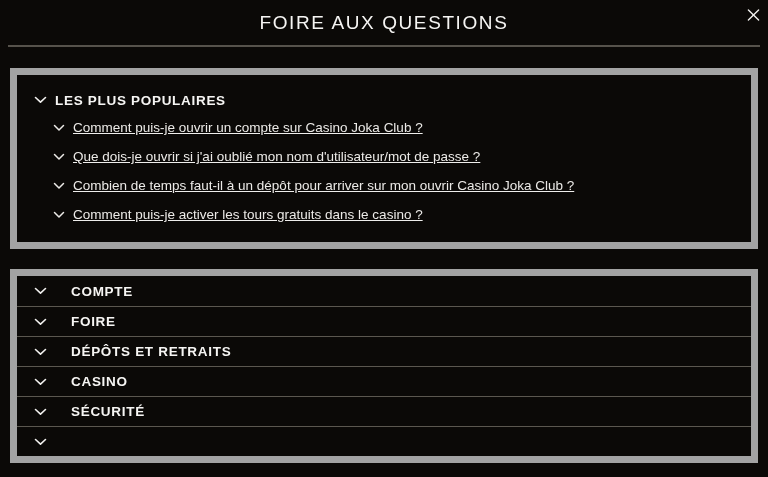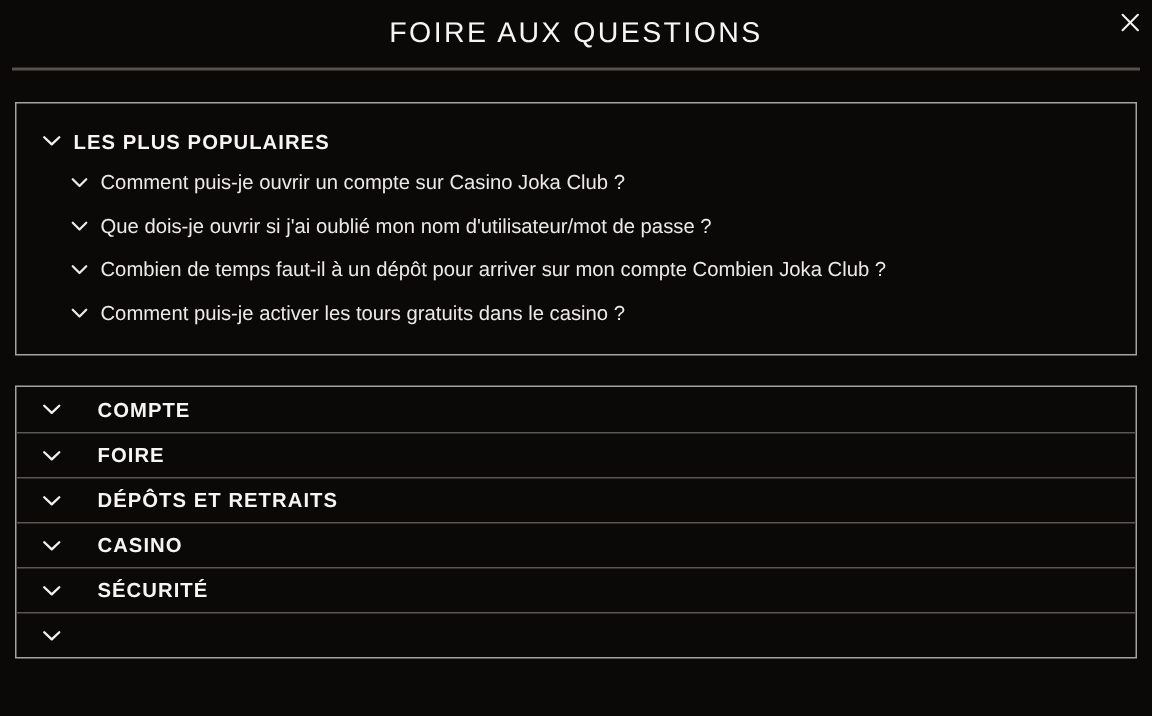--- a/index.html
+++ b/index.html
@@ -42,21 +42,21 @@
     padding: 0;
   }
   .header-divider {
     height: 2px;
     background: #56524b;
     margin: 0 8px;
   }
 
   
   .gold-box {
-    border: 1px solid #a3a3a3;
+    border: 7px solid #a3a3a3;
     margin: 0 10px;
   }
   .box-popular {
     margin-top: 21px;
     padding: 12px 0 13px 0;
   }
 
   
   .section-header-row {
     display: flex;
@@ -71,20 +71,21 @@
     letter-spacing: 0.7px;
     color: #f6f5f3;
     margin-left: 8px;
   }
   .question-row {
     display: flex;
     align-items: center;
     height: 29px;
     padding-left: 35px;
     cursor: pointer;
+    text-decoration: underline;
   }
   .question-label {
     font-size: 13.5px;
     font-weight: 400;
     color: #eceae7;
     margin-left: 8px;
   }
 
   
   .box-categories {
@@ -164,21 +165,21 @@
       </span>
       <span class="question-label">Que dois-je ouvrir si j'ai oublié mon nom d'utilisateur/mot de passe ?</span>
     </div>
 
     <div class="question-row">
       <span class="chev">
         <svg width="12" height="8" viewBox="0 0 12 8">
             <polyline points="1.5,1.5 6,6 10.5,1.5" fill="none" stroke="#eceae7" stroke-width="1.5" stroke-linecap="round" stroke-linejoin="round"></polyline>
           </svg>
       </span>
-      <span class="question-label">Combien de temps faut-il à un dépôt pour arriver sur mon compte Combien Joka Club ?</span>
+      <span class="question-label">Combien de temps faut-il à un dépôt pour arriver sur mon ouvrir Casino Joka Club ?</span>
     </div>
 
     <div class="question-row">
       <span class="chev">
         <svg width="12" height="8" viewBox="0 0 12 8">
             <polyline points="1.5,1.5 6,6 10.5,1.5" fill="none" stroke="#eceae7" stroke-width="1.5" stroke-linecap="round" stroke-linejoin="round"></polyline>
           </svg>
       </span>
       <span class="question-label">Comment puis-je activer les tours gratuits dans le casino ?</span>
     </div>

